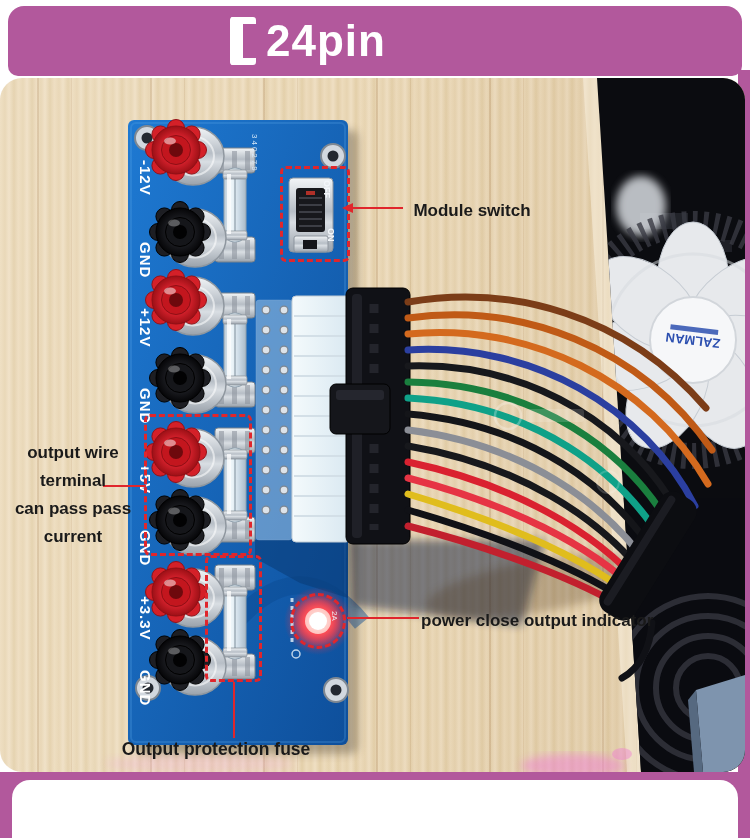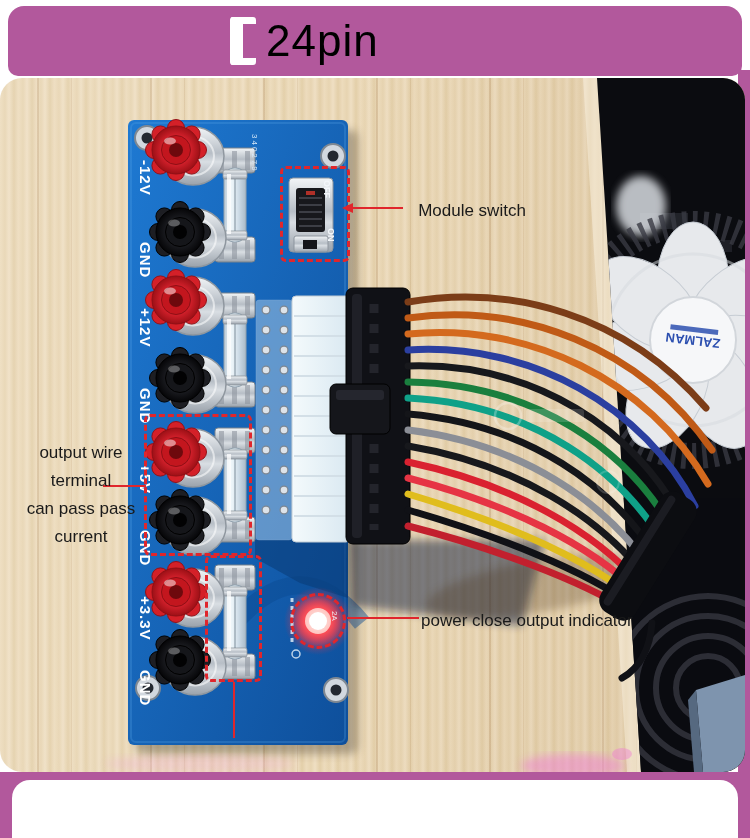--- a/index.html
+++ b/index.html
@@ -5,21 +5,21 @@
   html,body{margin:0;padding:0;background:#fff;}
   .page{position:relative;width:750px;height:838px;background:#fff;overflow:hidden;
         font-family:"Liberation Sans",sans-serif;}
   
   .banner{position:absolute;left:8px;top:6px;width:734px;height:70px;background:#b2589c;
           border-radius:16px 16px 10px 10px;display:flex;align-items:center;
           padding-left:222px;box-sizing:border-box;}
   .bracket{display:inline-block;width:13px;height:34px;border-left:13px solid #fff;
            border-top:7px solid #fff;border-bottom:7px solid #fff;border-radius:3px;
            margin-right:10px;}
-  .banner-text{color:#000000;font-size:44px;font-weight:normal;letter-spacing:1px;}
+  .banner-text{color:#ffffff;font-size:44px;font-weight:bold;letter-spacing:1px;}
   
   .right-strip{position:absolute;left:738px;top:70px;width:12px;height:702px;background:#b2589c;z-index:0;}
   .footer{position:absolute;left:0;top:772px;width:750px;height:66px;background:#b2589c;}
   .footer-panel{position:absolute;left:12px;top:8px;width:726px;height:58px;background:#fff;
                 border-radius:18px 18px 0 0;}
   
   .photo{position:absolute;left:0;top:78px;width:745px;height:694px;border-radius:22px;
          overflow:hidden;z-index:1;
          background:
           linear-gradient(93deg, rgba(255,255,255,.10), rgba(0,0,0,0) 45%, rgba(140,95,45,.10) 92%),
@@ -34,21 +34,21 @@
         color:#d7e8f8;letter-spacing:2px;}
   .swlbl{position:absolute;writing-mode:vertical-rl;font-size:9px;font-weight:bold;color:#f3f7fb;}
   .ledlbl{position:absolute;left:330px;top:533px;writing-mode:vertical-rl;font-size:8px;color:#e9eef5;}
   
   .dash{position:absolute;border:3px dashed #e0262c;border-radius:6px;box-sizing:border-box;}
   .dash.circle{border-radius:50%;}
   .ln{position:absolute;background:#e0262c;height:2px;}
   .ln.v{width:2px;height:auto;}
   .arrow-left{position:absolute;width:0;height:0;border-top:5px solid transparent;
               border-bottom:5px solid transparent;border-right:11px solid #e0262c;}
-  .ann{position:absolute;color:#1a1a1a;font-size:17px;line-height:27px;}
+  .ann{position:absolute;color:#1a1a1a;font-size:17px;line-height:27px;font-weight:bold;}
   .ann.center{text-align:center;}
 </style>
 </head>
 <body>
 
 <div class="page">
 
   <div class="banner">
     <span class="bracket"></span>
     <span class="banner-text">24pin</span>
@@ -330,24 +330,25 @@
 
     <div class="arrow-left" style="left:342px;top:125px"></div>
     <div class="ln" style="left:353px;top:129px;width:50px"></div>
     <div class="ln" style="left:103px;top:407px;width:43px"></div>
     <div class="ln" style="left:347px;top:539px;width:72px"></div>
     <div class="ln v" style="left:233px;top:604px;height:56px"></div>
 
     <div class="ann center" style="left:397px;top:119px;width:150px">
       <span style="display:block">Module switch</span>
     </div>
-    <div class="ann center" style="left:8px;top:361px;width:146px;line-height:28px">
+    <div class="ann center" style="left:0;top:361px;width:146px;line-height:28px">
       <span style="display:block">output wire terminal</span>
       <span style="display:block">can pass pass current</span>
     </div>
     <div class="ann" style="left:421px;top:529px;width:240px;white-space:nowrap">power close output indicator</div>
+    <div class="ann center" style="left:116px;top:658px;width:200px;font-size:17.5px">Output protection fuse</div>
   </div>
 
   <div class="footer">
     <div class="footer-panel"></div>
   </div>
 
 </div>
 
 </body></html>

